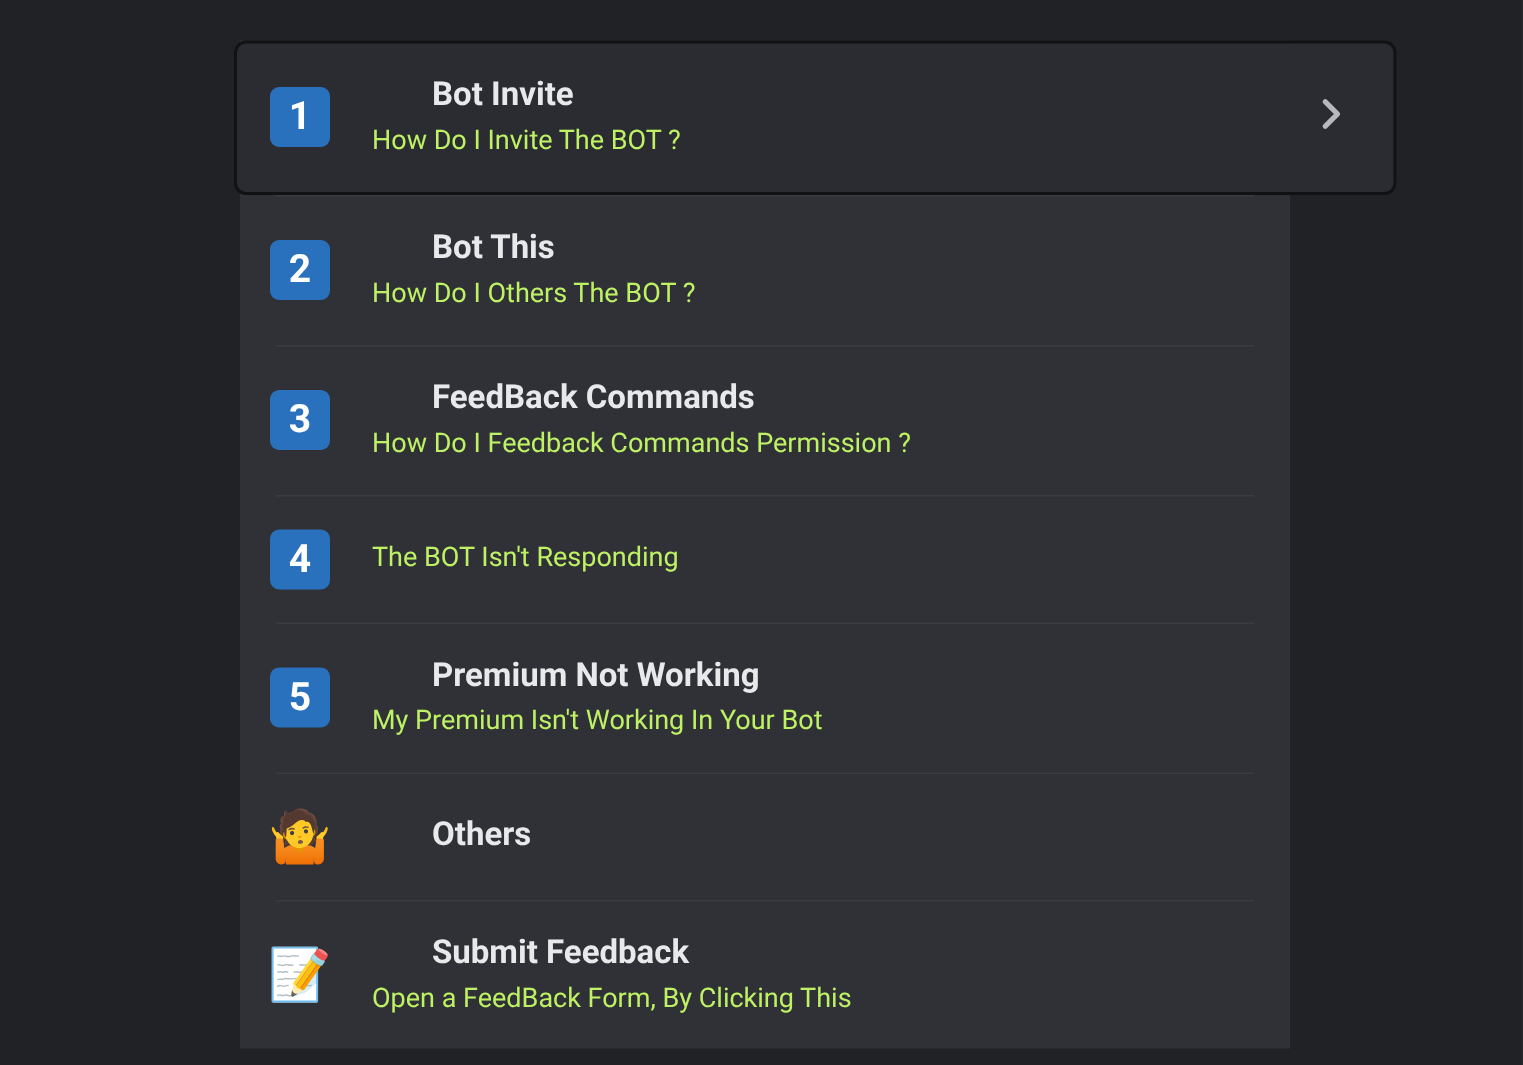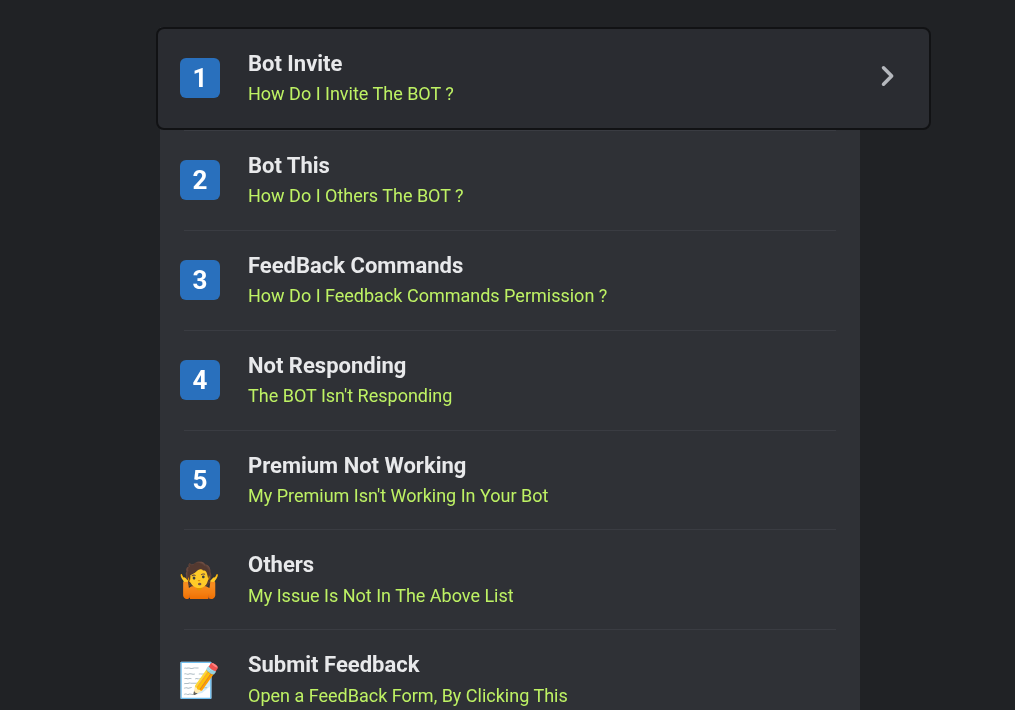--- a/index.html
+++ b/index.html
@@ -72,20 +72,21 @@
       min-width: 0;
       display: flex;
       flex-direction: column;
       gap: 6px;
     }
     .item-title {
       color: #e8e9eb;
       font-size: 22px;
       font-weight: 700;
       line-height: 1.2;
+      margin-left: 40px;
     }
     .item-subtitle {
       color: #bef264;
       font-size: 18px;
       font-weight: 400;
       line-height: 1.25;
     }
     .chevron {
       color: #b5b8bd;
       flex-shrink: 0;
@@ -136,21 +137,20 @@
     </div>
   </div>
 
   <div class="divider"></div>
 
   <div class="menu-item">
     <div class="icon-box">
       <div class="number-badge">4</div>
     </div>
     <div class="text-block">
-      <div class="item-title">Not Responding</div>
       <div class="item-subtitle">The BOT Isn't Responding</div>
     </div>
   </div>
 
   <div class="divider"></div>
 
   <div class="menu-item">
     <div class="icon-box">
       <div class="number-badge">5</div>
     </div>
@@ -161,21 +161,20 @@
   </div>
 
   <div class="divider"></div>
 
   <div class="menu-item">
     <div class="icon-box">
       <div class="emoji-icon">🤷</div>
     </div>
     <div class="text-block">
       <div class="item-title">Others</div>
-      <div class="item-subtitle">My Issue Is Not In The Above List</div>
     </div>
   </div>
 
   <div class="divider"></div>
 
   <div class="menu-item">
     <div class="icon-box">
       <div class="emoji-icon">📝</div>
     </div>
     <div class="text-block">

